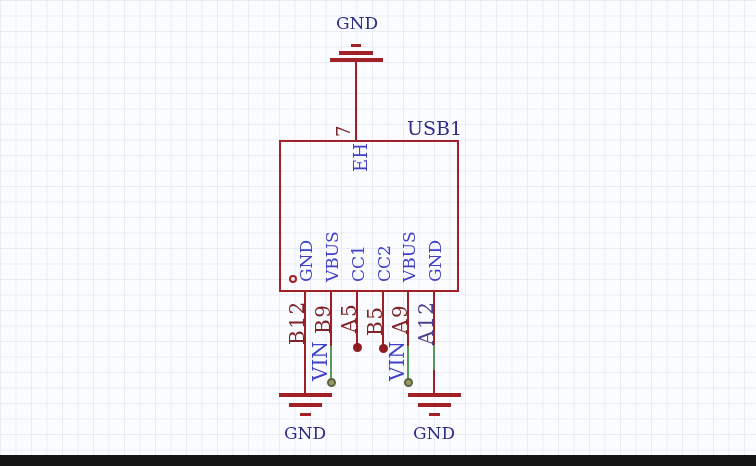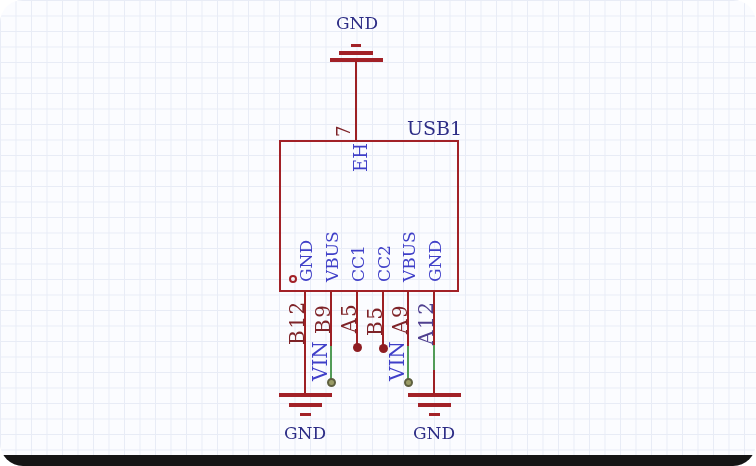--- a/index.html
+++ b/index.html
@@ -6,21 +6,20 @@
   #screen{
     position:relative;
     width:756px;height:466px;
     overflow:hidden;
     background-color:var(--background,#fbfcff);
     background-image:
       linear-gradient(to right, var(--grid-line,#e8ecf6) 1px, transparent 1px),
       linear-gradient(to bottom, var(--grid-line,#e8ecf6) 1px, transparent 1px);
     background-size:15.5px 15.5px;
     font-family:"DejaVu Serif", serif;
-    border-radius:23px;
   }
   
   .vtext{
     position:absolute;
     white-space:nowrap;
     line-height:1;
     transform:rotate(-90deg);
     transform-origin:0 100%;
   }
   .htext{position:absolute;white-space:nowrap;line-height:1.15;}

